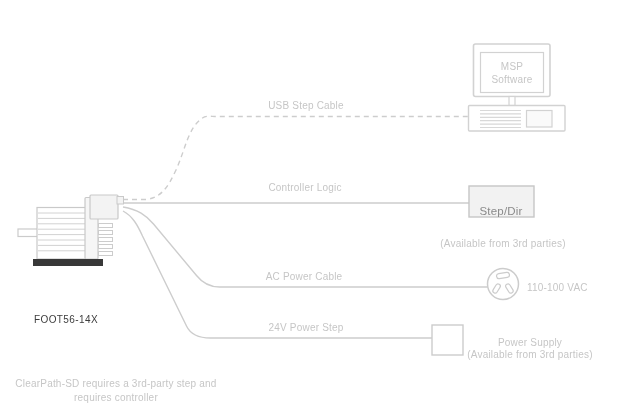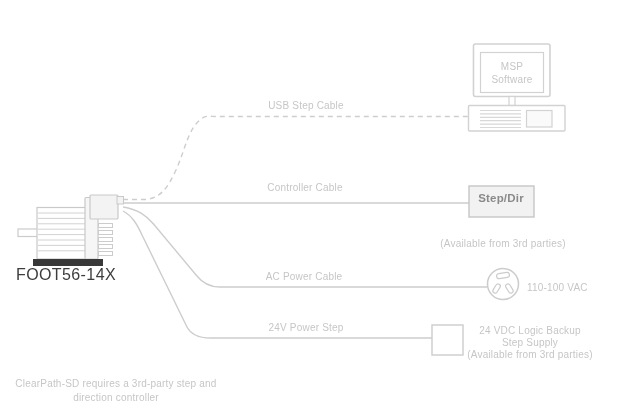--- a/index.html
+++ b/index.html
@@ -13,21 +13,21 @@
   .stage svg{position:absolute;left:0;top:0;}
   .lbl{
     position:absolute;
     transform:translate(-50%,-50%);
     white-space:nowrap;
     font-size:10px;
     letter-spacing:0.2px;
     color:#c6c6c6;
   }
   .lbl.left{transform:translate(0,-50%);}
-  .lbl.dark{color:#3d3d3d;font-size:16px;letter-spacing:0.4px;}
+  .lbl.dark{color:#3d3d3d;font-size:10px;letter-spacing:0.4px;margin-top:44px;}
   .lbl.box{color:#8a8a8a;font-size:11.5px;letter-spacing:0.2px;}
 </style>
 </head>
 <body>
 
 <div class="stage">
 
   <svg width="639" height="420" viewBox="0 0 639 420">
 
     <path d="M123 199.5 H146 C161 197.5 167.5 188 175.5 171 C185.5 150 187.5 128 202.5 118 C206.5 115.3 211 116.5 215 116.5 H468" fill="none" stroke="#cdcdcd" stroke-width="1.4" stroke-dasharray="5 4"></path>
@@ -67,34 +67,33 @@
       <circle cx="503" cy="284" r="15.5" stroke-width="1.5"></circle>
       <rect x="496.5" y="273" width="13" height="5" rx="2.5" stroke-width="1.2" transform="rotate(-8 503 275.5)"></rect>
       <rect x="494.3" y="283.5" width="4.6" height="10" rx="2.3" stroke-width="1.2" transform="rotate(32 496.6 288.5)"></rect>
       <rect x="507.1" y="283.5" width="4.6" height="10" rx="2.3" stroke-width="1.2" transform="rotate(-32 509.4 288.5)"></rect>
     </g>
 
     <rect x="432" y="325" width="31" height="30" fill="#ffffff" stroke="#cccccc" stroke-width="1.4"></rect>
   </svg>
 
   <div class="lbl" style="left:306px;top:105px;">USB Step Cable</div>
-  <div class="lbl" style="left:305px;top:187px;">Controller Cable</div>
+  <div class="lbl" style="left:305px;top:187px;">Controller Logic</div>
   <div class="lbl" style="left:304px;top:276px;">AC Power Cable</div>
   <div class="lbl" style="left:306px;top:327px;">24V Power Step</div>
 
   <div class="lbl" style="left:512px;top:66px;">MSP</div>
   <div class="lbl" style="left:512px;top:79px;">Software</div>
 
-  <div class="lbl box" style="left:501px;top:198px;font-weight:bold;">Step/Dir</div>
+  <div class="lbl box" style="left:501px;top:211px;">Step/Dir</div>
   <div class="lbl" style="left:503px;top:243px;">(Available from 3rd parties)</div>
 
   <div class="lbl left" style="left:527px;top:287px;">110-100 VAC</div>
 
-  <div class="lbl" style="left:530px;top:330px;">24 VDC Logic Backup</div>
-  <div class="lbl" style="left:530px;top:342px;">Step Supply</div>
+  <div class="lbl" style="left:530px;top:342px;">Power Supply</div>
   <div class="lbl" style="left:530px;top:354px;">(Available from 3rd parties)</div>
 
   <div class="lbl dark" style="left:66px;top:275px;">FOOT56-14X</div>
 
   <div class="lbl" style="left:116px;top:383px;">ClearPath-SD requires a 3rd-party step and</div>
-  <div class="lbl" style="left:116px;top:397px;">direction controller</div>
+  <div class="lbl" style="left:116px;top:397px;">requires controller</div>
 
 </div>
 
 </body></html>

